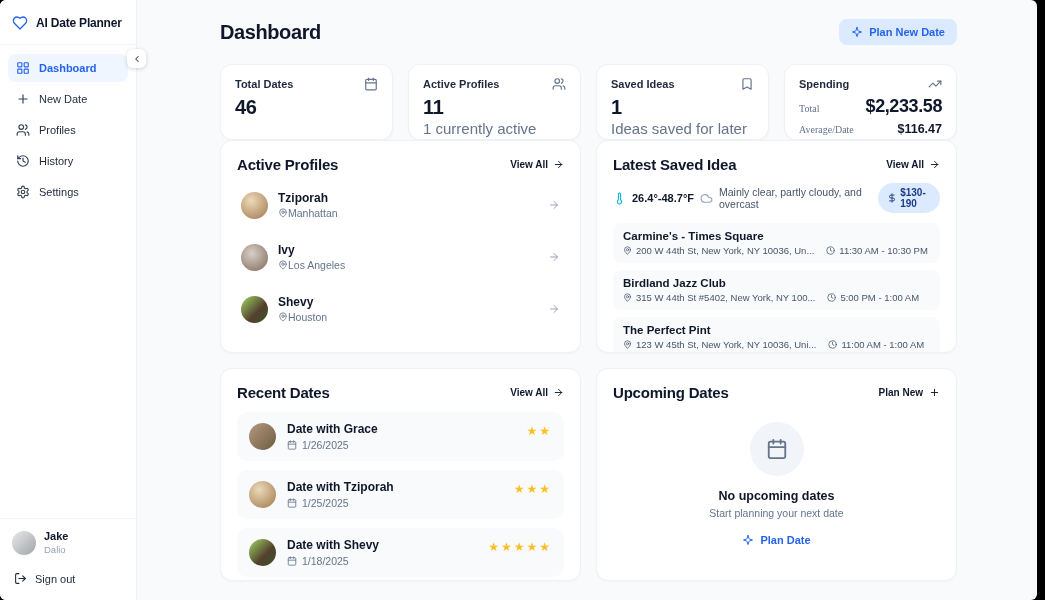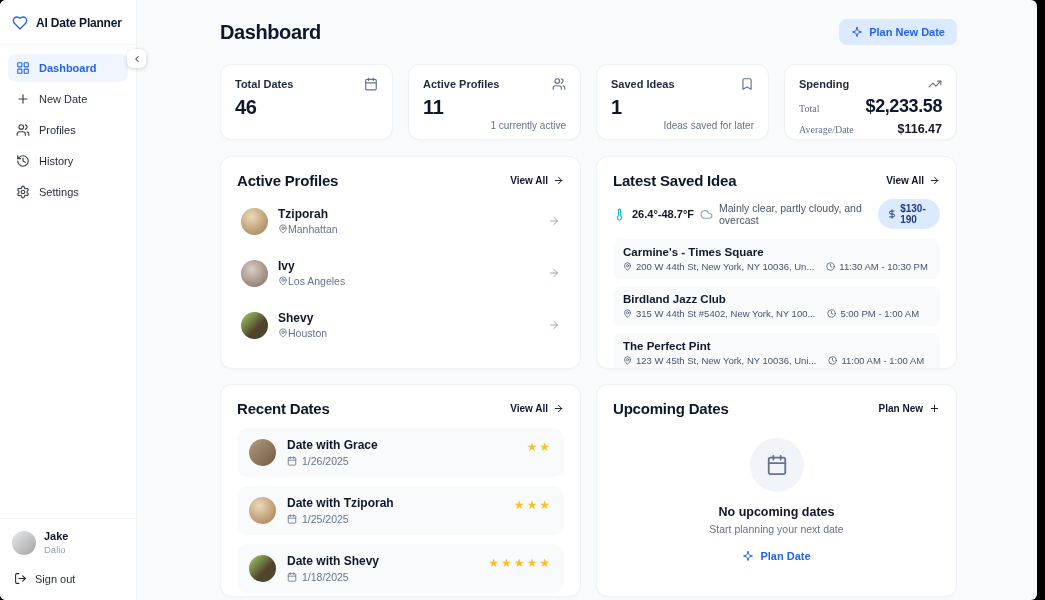--- a/index.html
+++ b/index.html
@@ -81,31 +81,31 @@
   .page-title { font-size:20px; font-weight:700; letter-spacing:-0.4px; }
   .btn-primary-soft {
     display:flex; align-items:center; gap:6px;
     background:var(--accent-light,#dbeafe); color:var(--accent,#2563eb);
     border:none; border-radius:8px; padding:7px 12px;
     font-size:11px; font-weight:600; cursor:pointer;
     font-family:inherit;
   }
 
   
-  .stats-grid { display:grid; grid-template-columns:repeat(4,1fr); gap:15px; margin-bottom:16px; }
+  .stats-grid { display:grid; grid-template-columns:repeat(4,1fr); gap:15px; }
   .card {
     background:#fff; border:1px solid #eef1f5; border-radius:12px;
     box-shadow:0 1px 2px rgba(15,23,42,.03);
   }
   .stat-card { padding:12px 14px; height:76px; }
   .stat-top { display:flex; align-items:center; justify-content:space-between; }
   .stat-label { font-size:11px; font-weight:600; color:#1e293b; }
   .stat-top svg { color:#64748b; }
   .stat-value { font-size:20px; font-weight:700; margin-top:5px; letter-spacing:-0.3px; }
-  .stat-sub { font-size:10px; color:#64748b; margin-top:1px;text-align:right; }
+  .stat-sub { font-size:15px; color:#64748b; margin-top:1px; }
   .spend-row { display:flex; align-items:baseline; justify-content:space-between; margin-top:5px; }
   .spend-row .k { font-size:10px; color:#64748b;font-family:Liberation Serif, serif; }
   .spend-total { font-size:18px; font-weight:800; letter-spacing:-0.4px; }
   .spend-avg { font-size:12.5px; font-weight:700; }
 
   
   .sections-grid { display:grid; grid-template-columns:1fr 1fr; gap:15px; }
   .section-card { padding:15px 16px; height:213px; overflow:hidden; }
   .section-head { display:flex; align-items:center; justify-content:space-between; }
   .section-title { font-size:15px; font-weight:700; letter-spacing:-0.2px; }

